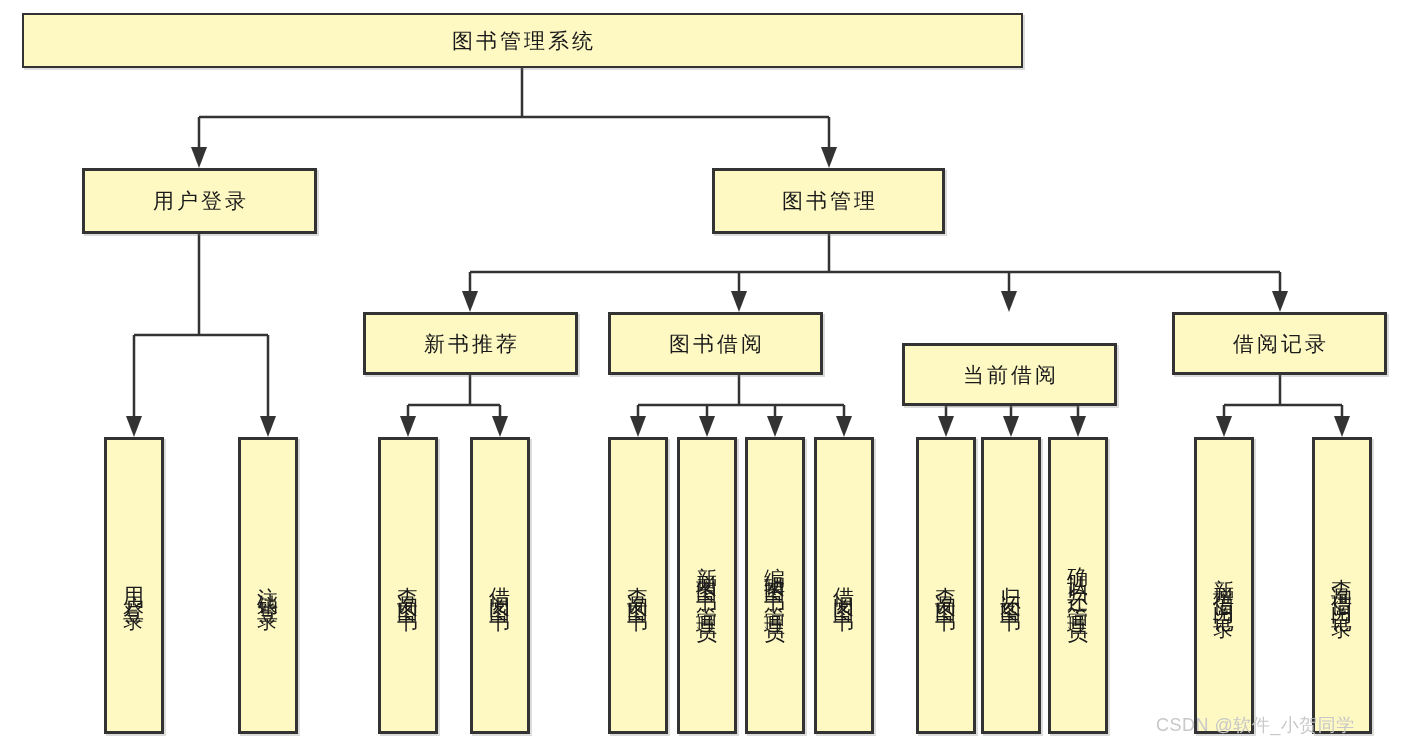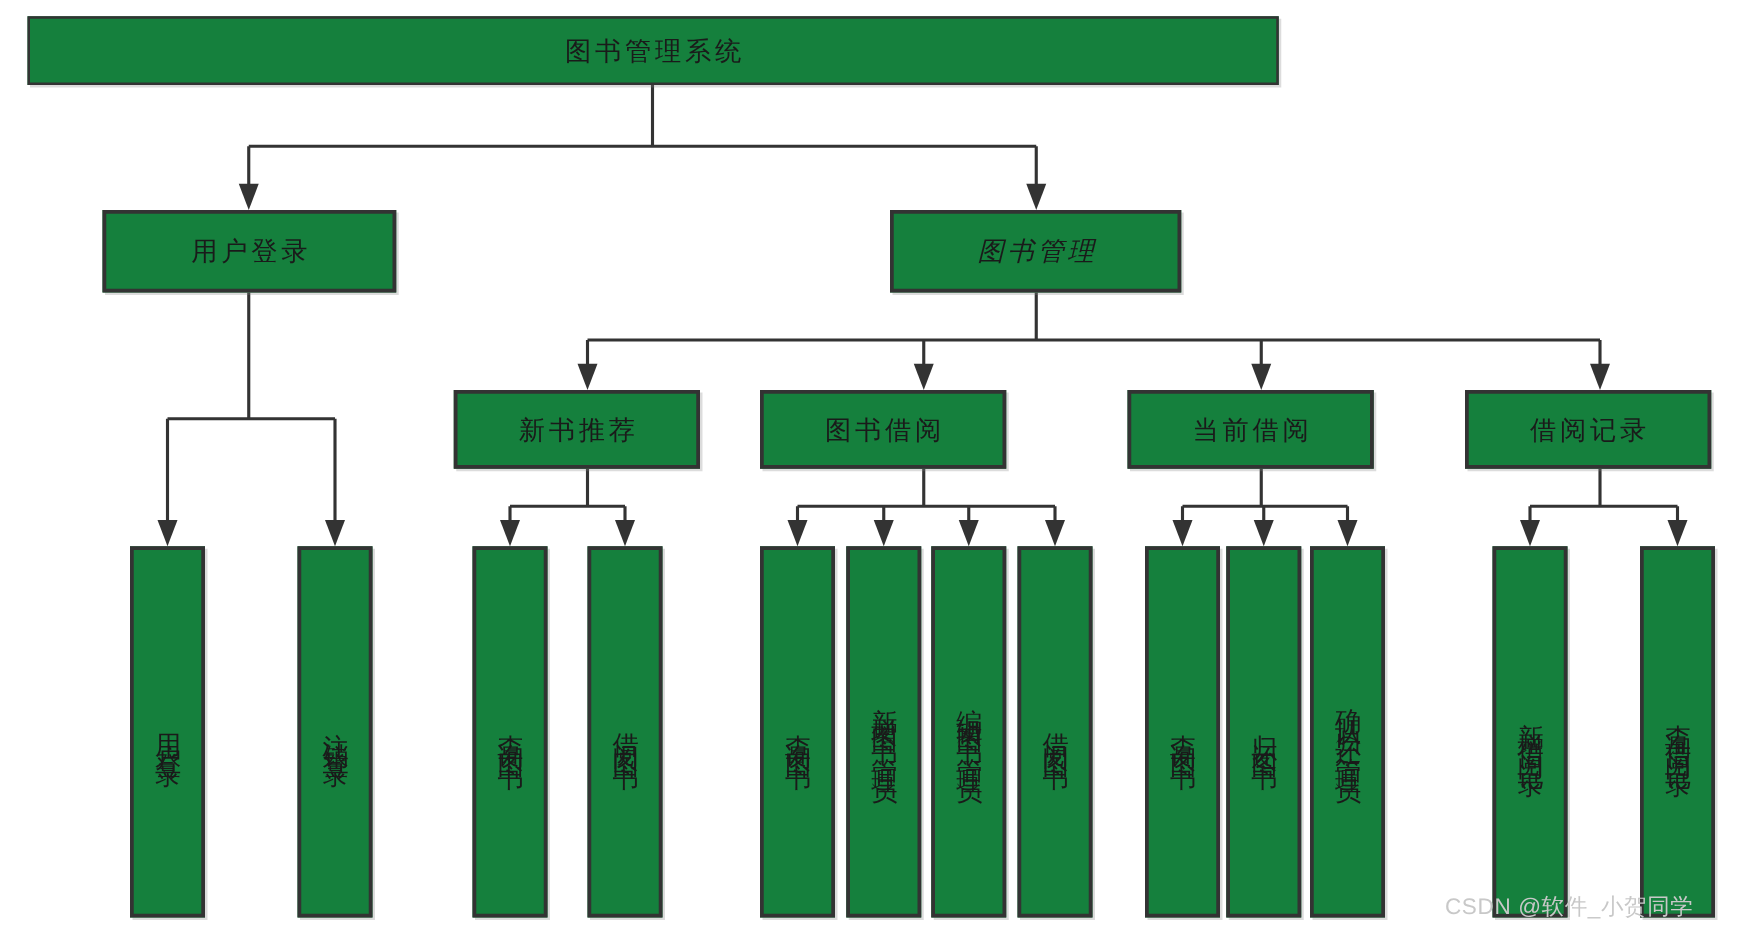--- a/index.html
+++ b/index.html
@@ -19,45 +19,45 @@
     position: absolute;
     left: 0; top: 0;
     width: 1405px;
     height: 747px;
     z-index: 1;
   }
   .box {
     position: absolute;
     box-sizing: border-box;
     border: 3px solid #333333;
-    background: #15803d;
+    background: #fef9c3;
     box-shadow: 2px 2px 0 rgba(130,130,130,0.28);
     display: flex;
     align-items: center;
     justify-content: center;
     color: #1a1a1a;
     z-index: 2;
   }
   .node {
     font-size: 21px;
     letter-spacing: 3px;
     text-indent: 3px;
     white-space: nowrap;
   }
   .root {
     left: 22px; top: 13px; width: 1001px; height: 55px;
     border-width: 2.5px;
   }
   .lvl2 { top: 168px; height: 66px; }
   .n-user-login { left: 82px;  width: 235px; }
-  .n-book-mgmt  { left: 712px; width: 233px; font-style: italic; }
-  .lvl3 { top: 312px; height: 63px; width: 197px; }
+  .n-book-mgmt  { left: 712px; width: 233px; }
+  .lvl3 { top: 312px; height: 63px; width: 215px; }
   .n-nbr { left: 363px; }
   .n-bb  { left: 608px; }
-  .n-cb  { left: 902px; }
+  .n-cb  { left: 902px; margin-top: 31px; }
   .n-br  { left: 1172px; }
   .leaf {
     top: 437px; height: 297px; width: 60px;
     font-size: 21px;
   }
   .leaf span {
     writing-mode: vertical-rl;
     text-orientation: mixed;
     letter-spacing: 8px;
     line-height: 1;

